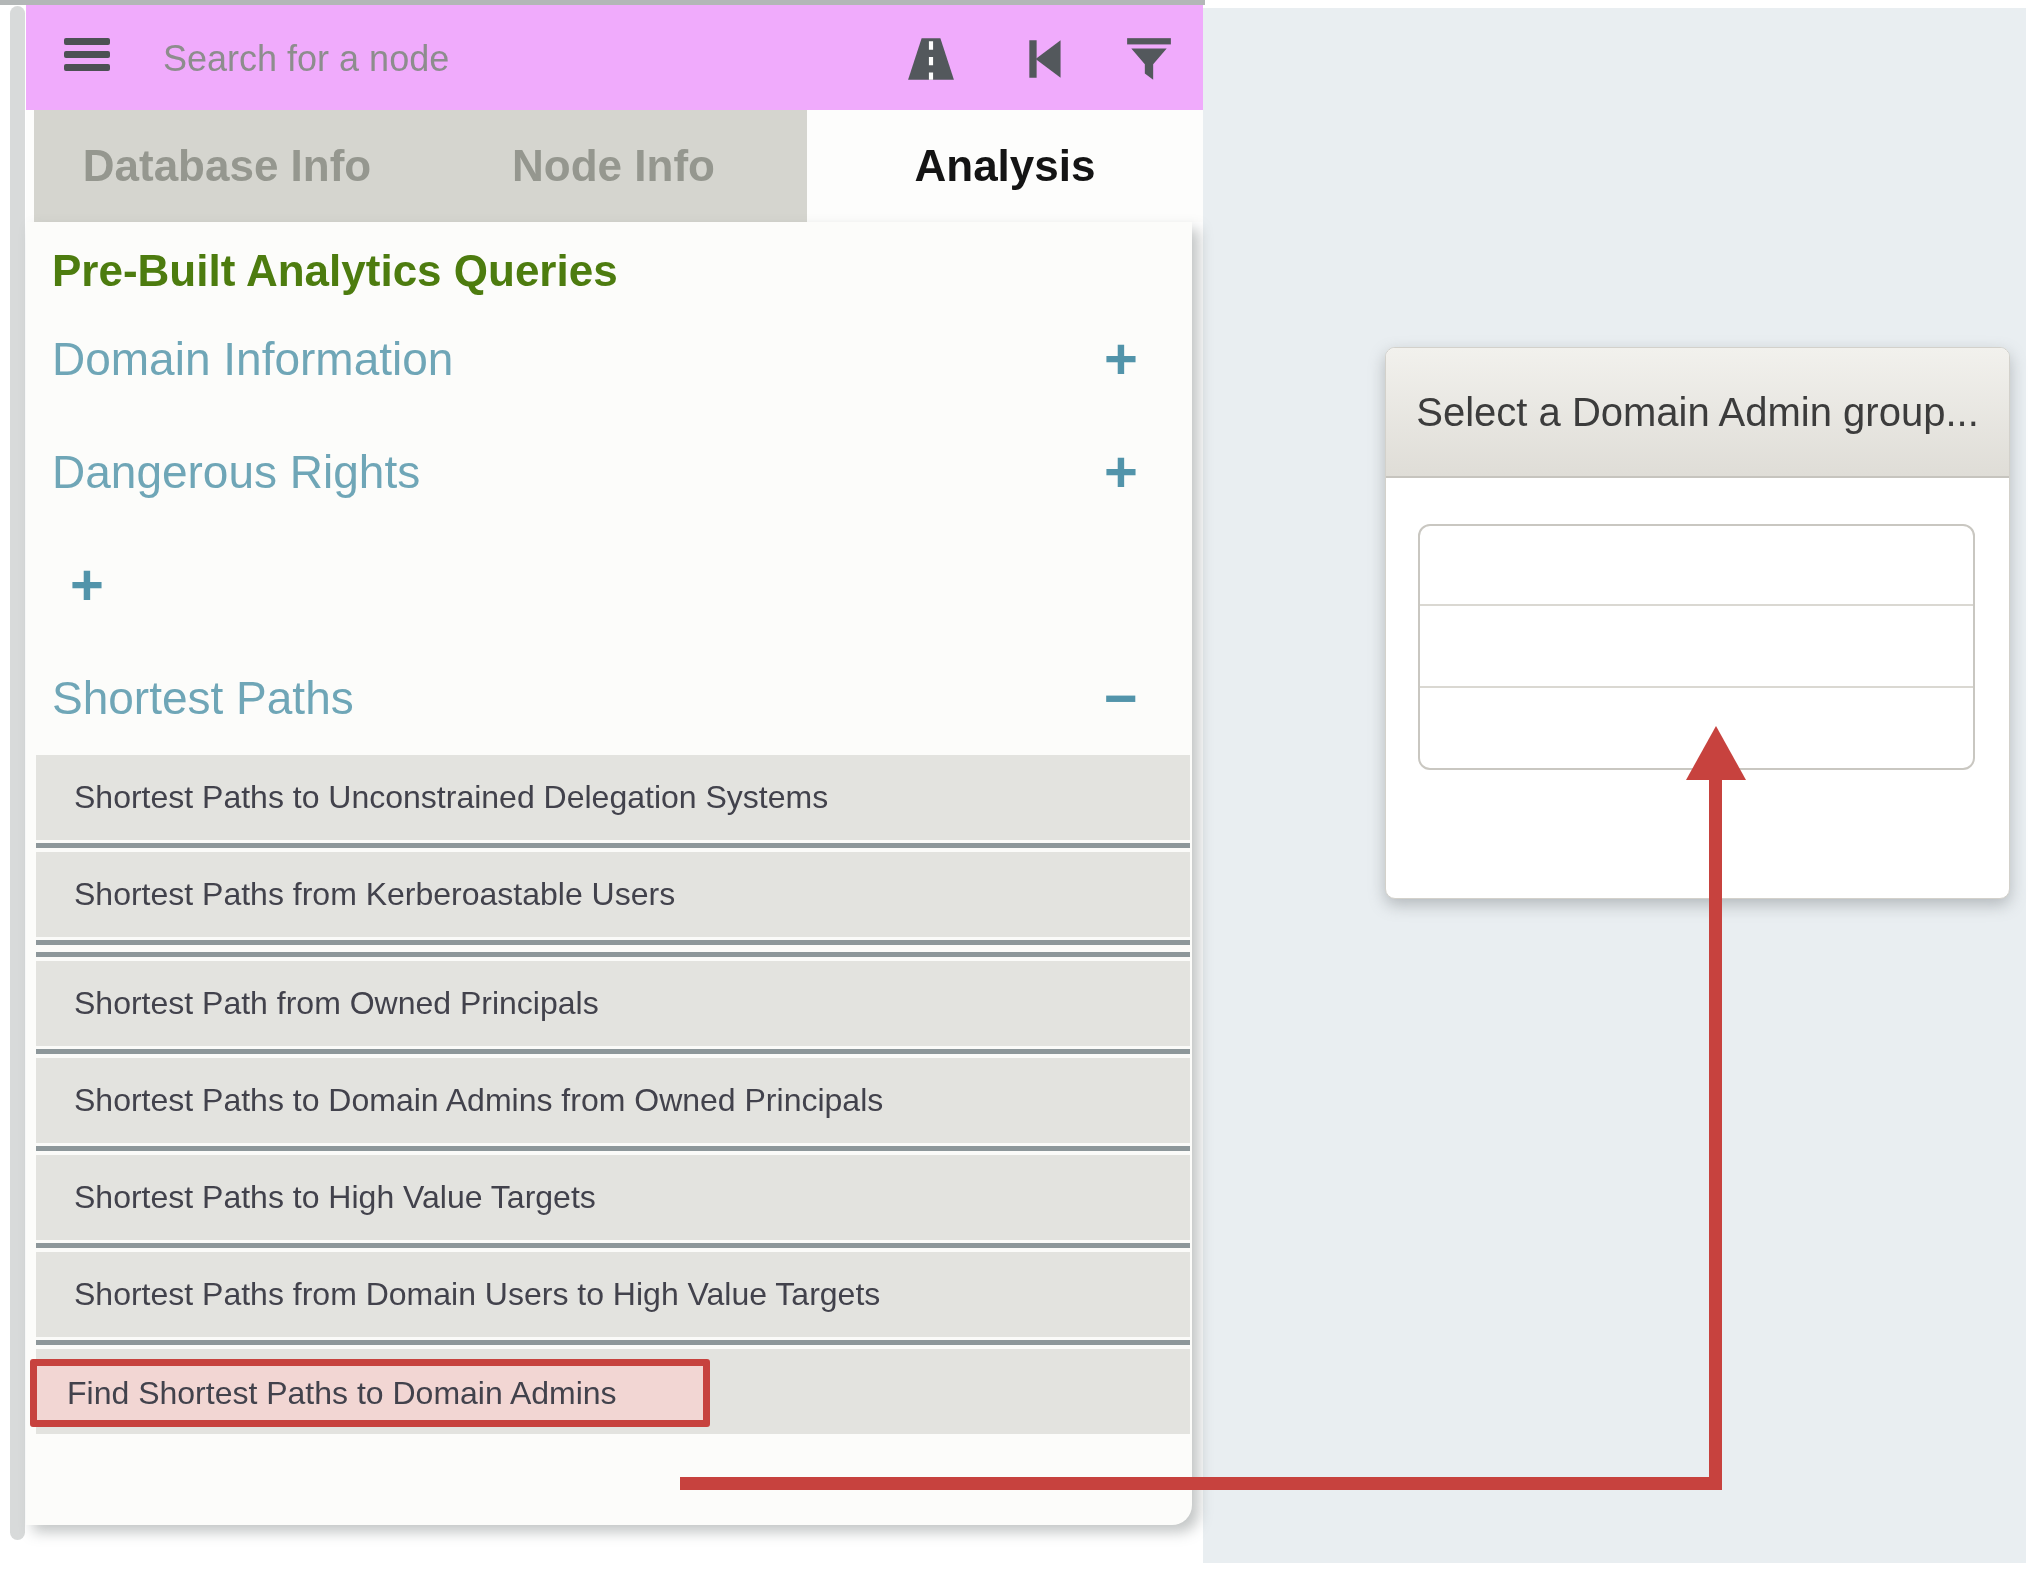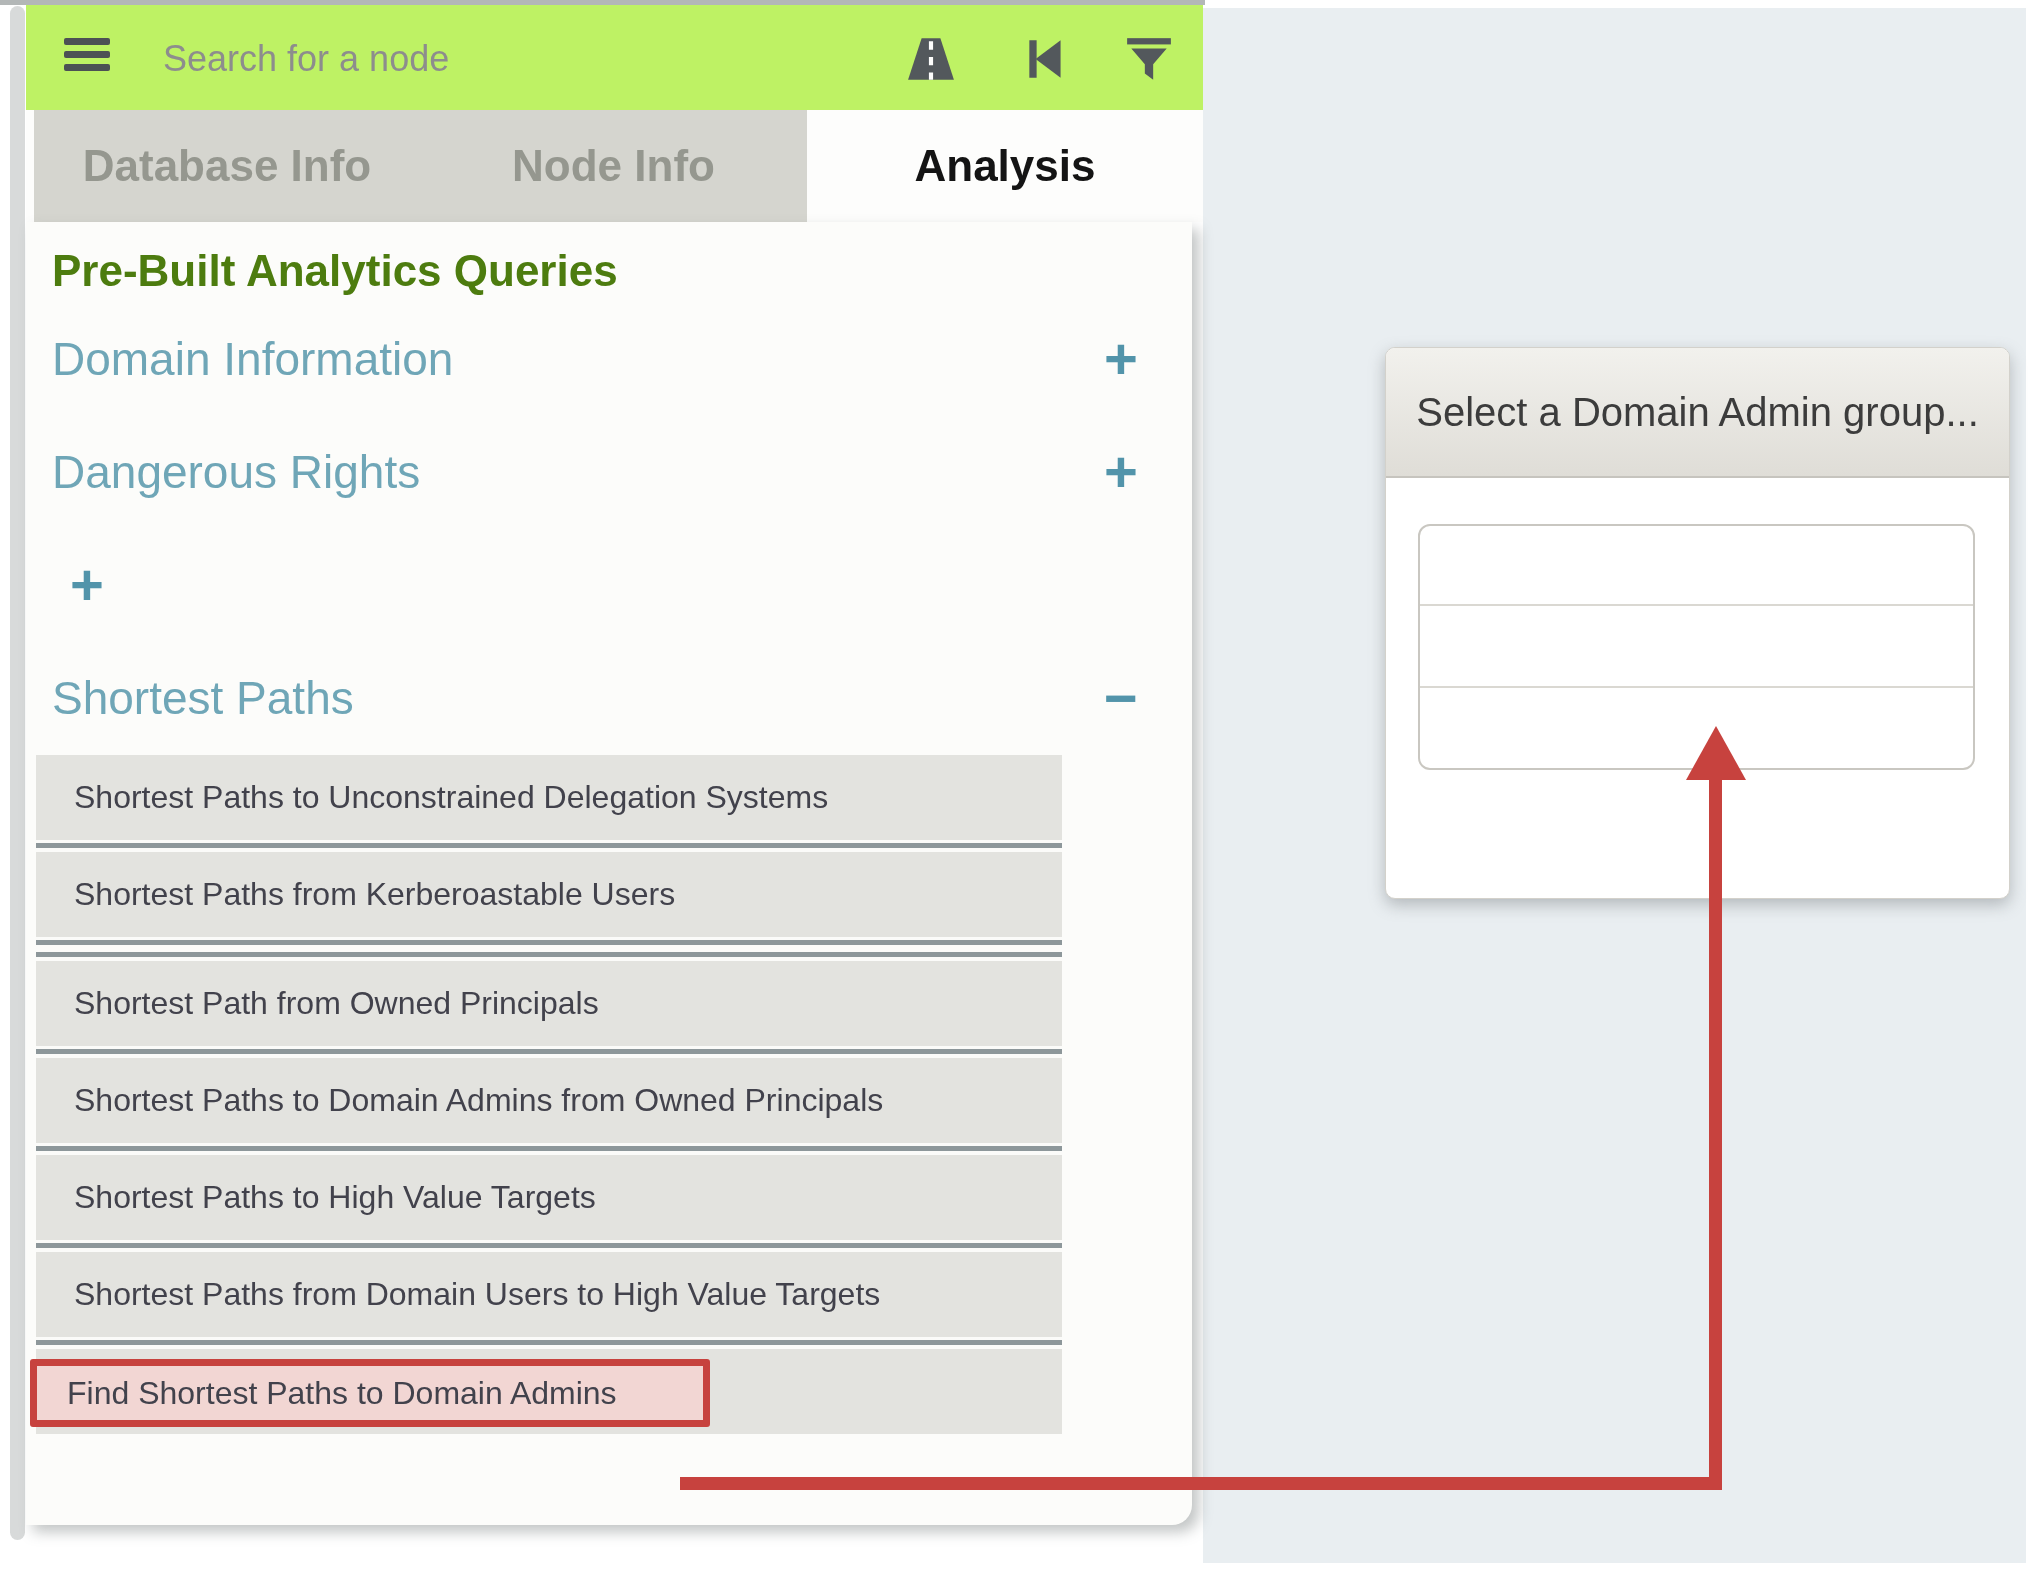--- a/index.html
+++ b/index.html
@@ -13,21 +13,21 @@
   
   .top-line{left:0;top:0;width:1205px;height:5px;background:#b3b7b7;}
 
   
   .left-strip{left:10px;top:6px;width:15px;height:1534px;background:#d8dada;border-radius:8px;}
 
   
   .workspace-bg{left:1203px;top:8px;width:823px;height:1555px;background:#e9eef1;}
 
   
-  .topbar{left:26px;top:5px;width:1177px;height:105px;background:#bef264;}
+  .topbar{left:26px;top:5px;width:1177px;height:105px;background:#f0abfc;}
   .hamburger{left:38px;top:33px;width:46px;height:39px;cursor:pointer;}
   .hamburger .bar{position:absolute;left:0;width:46px;height:7px;background:#4c5154;border-radius:2px;}
   .hamburger .b1{top:0;} .hamburger .b2{top:13px;} .hamburger .b3{top:26px;}
   .search-input{
     position:absolute;left:135px;top:18px;width:560px;height:70px;border:none;outline:none;
     background:transparent;font-family:"Liberation Sans",sans-serif;font-size:36px;color:#555;
   }
   .search-input::placeholder{color:#8d8d8d;opacity:1;}
   .tool-icon{position:absolute;top:30px;width:50px;height:48px;cursor:pointer;}
   .tool-icon svg{width:50px;height:48px;display:block;}
@@ -48,21 +48,21 @@
     left:26px;top:222px;width:1166px;height:1303px;background:#fcfcfa;
     box-shadow:7px 7px 14px rgba(120,126,126,0.45);
     border-bottom-right-radius:20px;
   }
   .card-heading{position:absolute;left:26px;top:24px;font-size:44px;font-weight:bold;color:#4d7c0f;}
   .sections{position:absolute;left:26px;top:80px;width:1104px;}
   .sec-row{height:113px;display:flex;align-items:center;justify-content:space-between;cursor:pointer;}
   .sec-label{font-size:46px;color:#6fa6b7;}
   .sec-toggle{font-size:58px;font-weight:bold;color:#5294aa;width:70px;text-align:center;line-height:58px;}
 
-  .qlist{position:absolute;left:10px;top:533px;width:1026px;}
+  .qlist{position:absolute;left:10px;top:533px;width:1154px;}
   .qrow{height:85px;background:#e3e3df;display:flex;align-items:center;
         padding-left:38px;box-sizing:border-box;font-size:32px;color:#42424c;cursor:pointer;}
   .qdiv{height:12px;background:#fbfbf9;position:relative;}
   .qdiv::after{content:'';position:absolute;left:0;right:0;top:3px;height:5px;background:#8d979a;}
   .qrow-last{position:relative;}
   .hl-box{
     position:absolute;left:-6px;top:10px;width:636px;height:54px;
     border:7px solid #c7423e;background:#f2d6d3;border-radius:3px;
     display:flex;align-items:center;padding-left:30px;font-size:32px;color:#42424c;cursor:pointer;
   }

